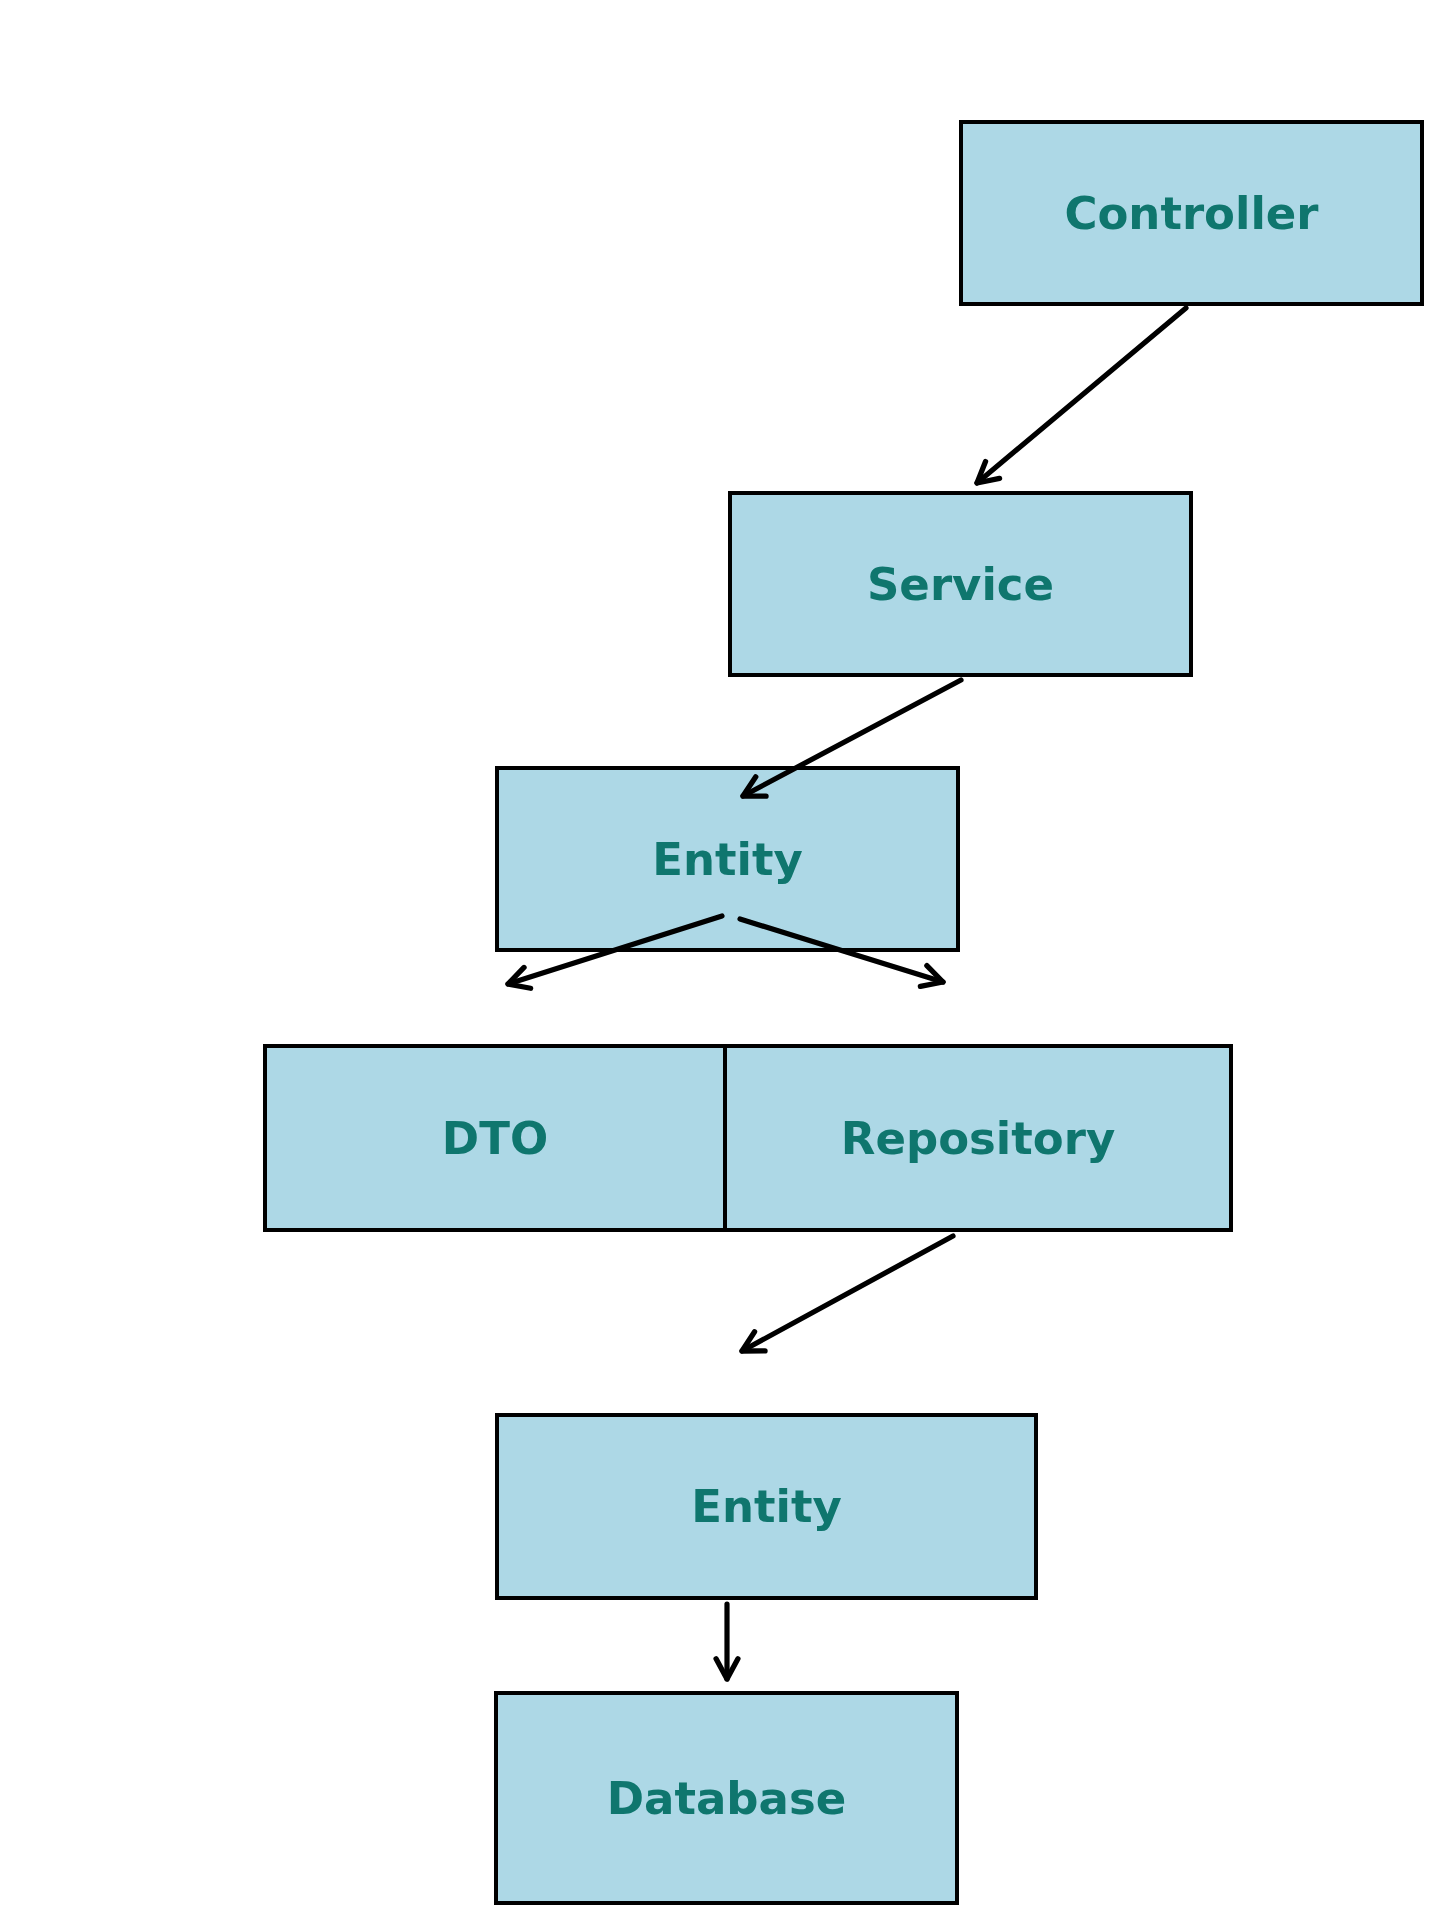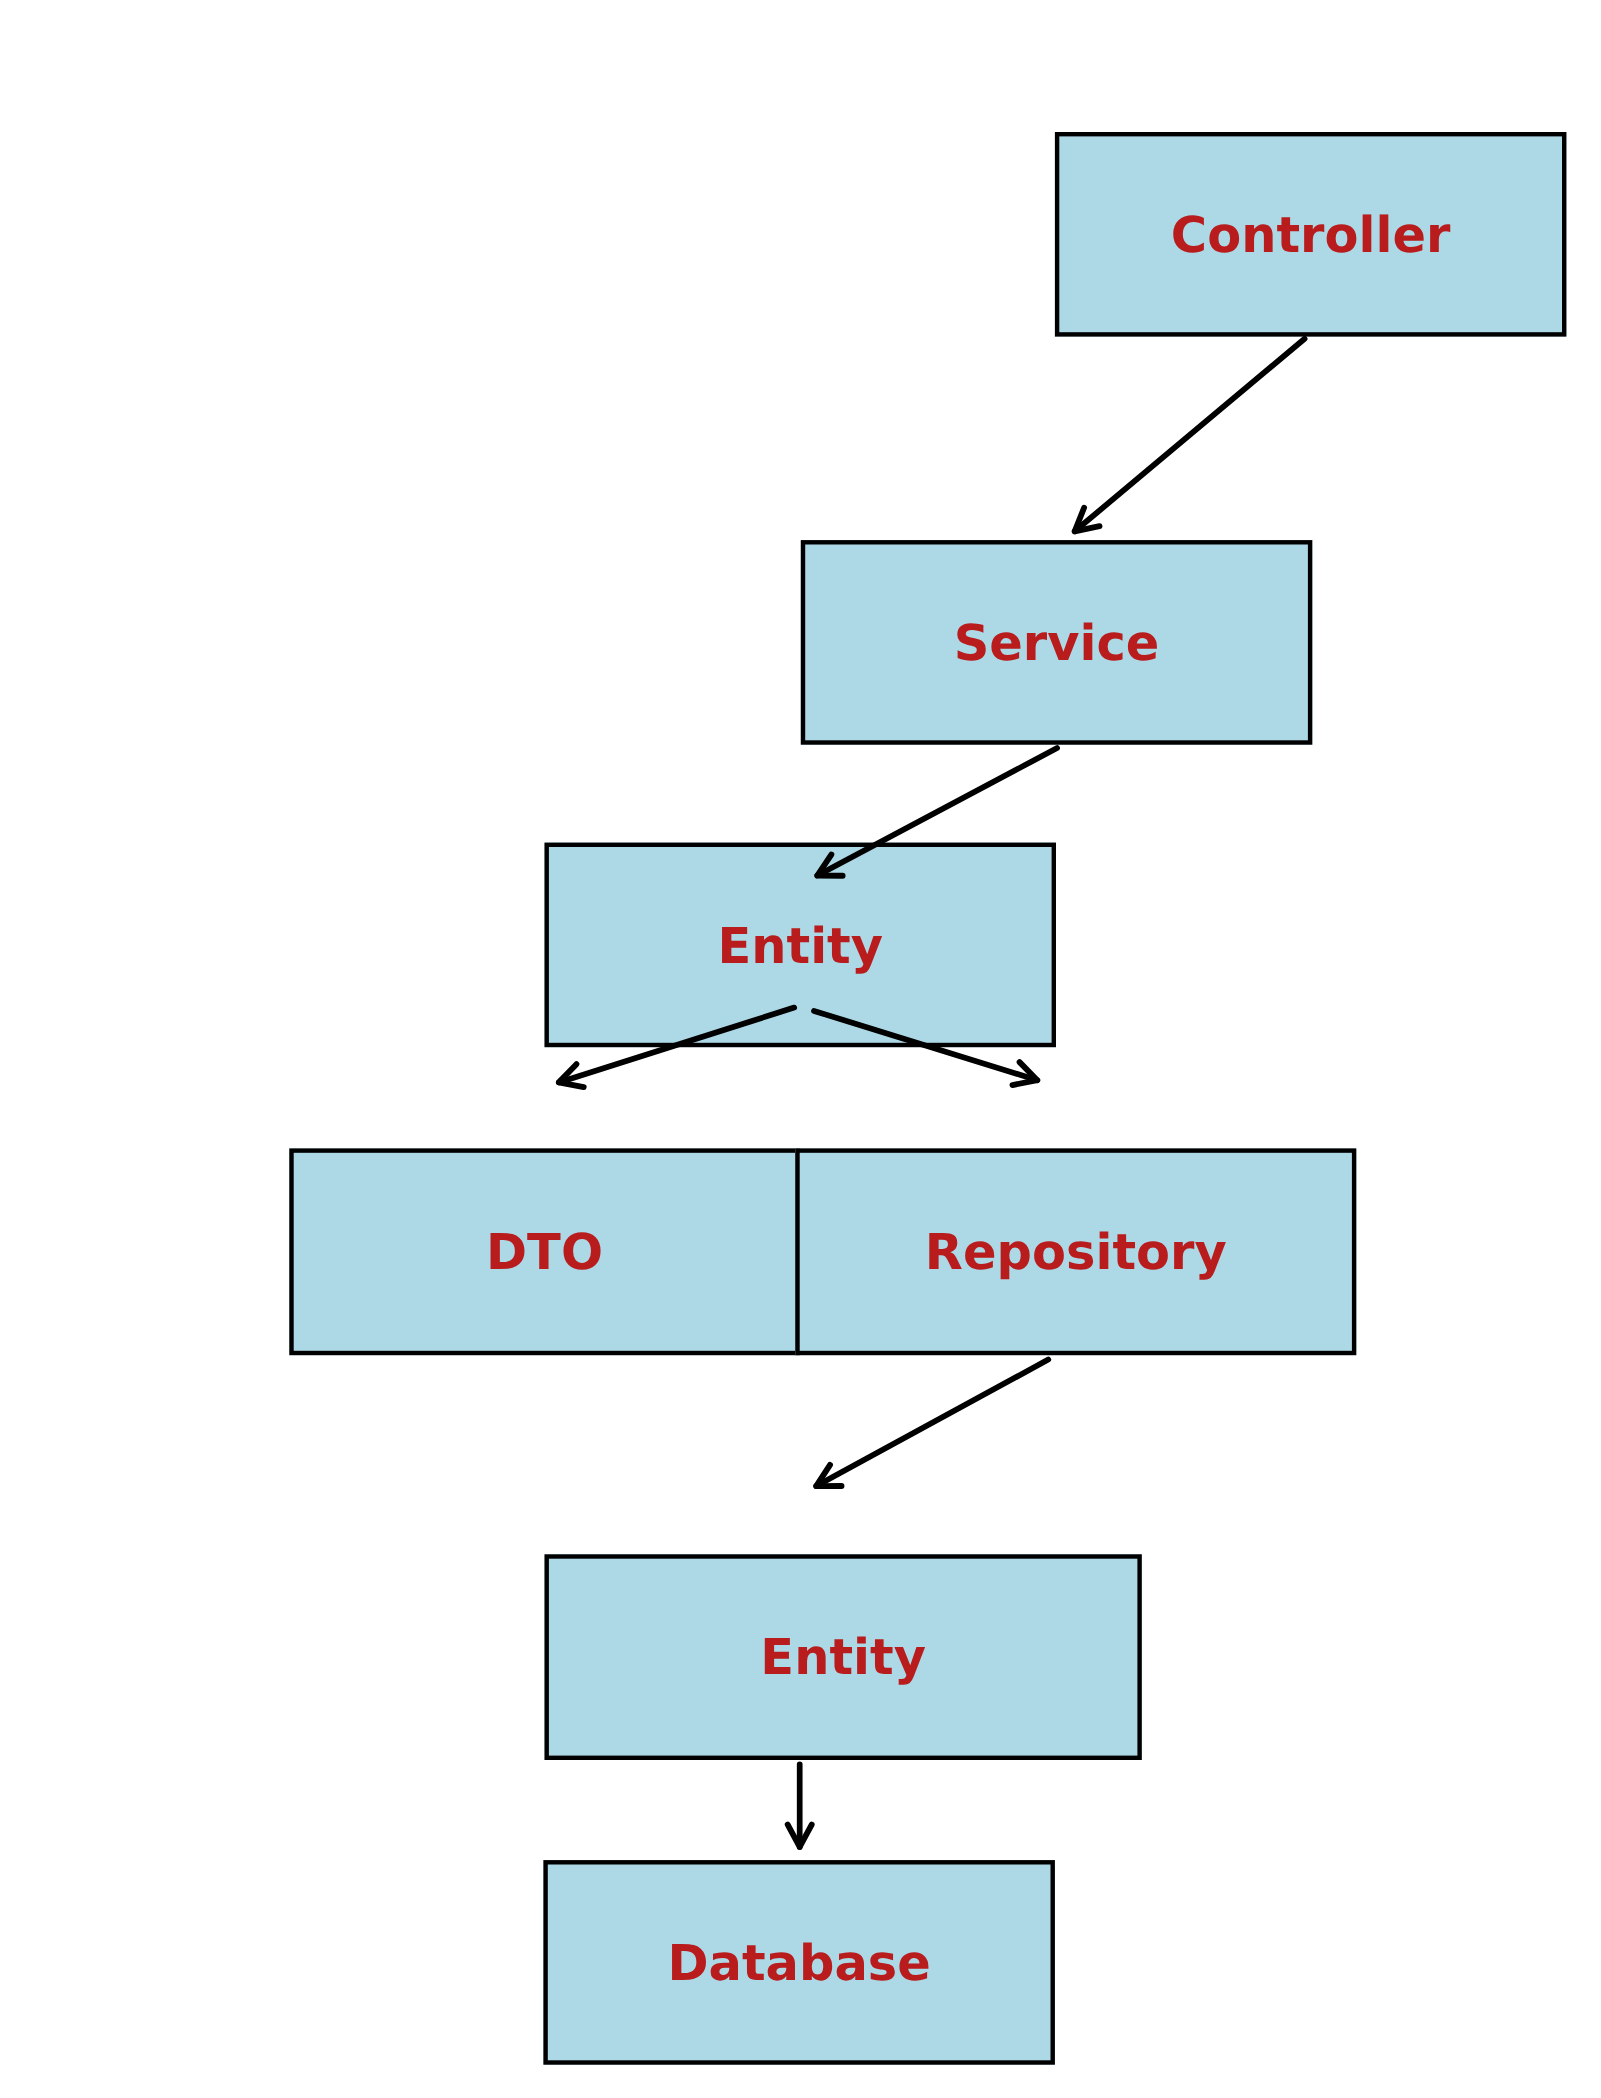--- a/index.html
+++ b/index.html
@@ -20,29 +20,29 @@
     box-sizing: border-box;
     background: #ADD8E6;
     border: 4px solid #000000;
     display: flex;
     align-items: center;
     justify-content: center;
   }
   .node-label {
     font-weight: bold;
     font-size: 45px;
-    color: #b91c1c;
+    color: #0f766e;
   }
   #node-controller { left: 959px;  top: 120px;  width: 465px; height: 186px; }
   #node-service    { left: 728px;  top: 491px;  width: 465px; height: 186px; text-align: right; }
   #node-mapper     { left: 495px;  top: 766px;  width: 465px; height: 186px; }
   #node-dto        { left: 263px;  top: 1044px; width: 464px; height: 188px; }
   #node-repository { left: 723px;  top: 1044px; width: 510px; height: 188px; }
   #node-entity     { left: 495px;  top: 1413px; width: 543px; height: 187px; }
-  #node-database   { left: 494px;  top: 1691px; width: 465px; height: 186px; }
+  #node-database   { left: 494px;  top: 1691px; width: 465px; height: 214px; }
   #arrows-layer {
     position: absolute;
     left: 0;
     top: 0;
     width: 1455px;
     height: 1907px;
     pointer-events: none;
   }
   .edge {
     stroke: #000000;

